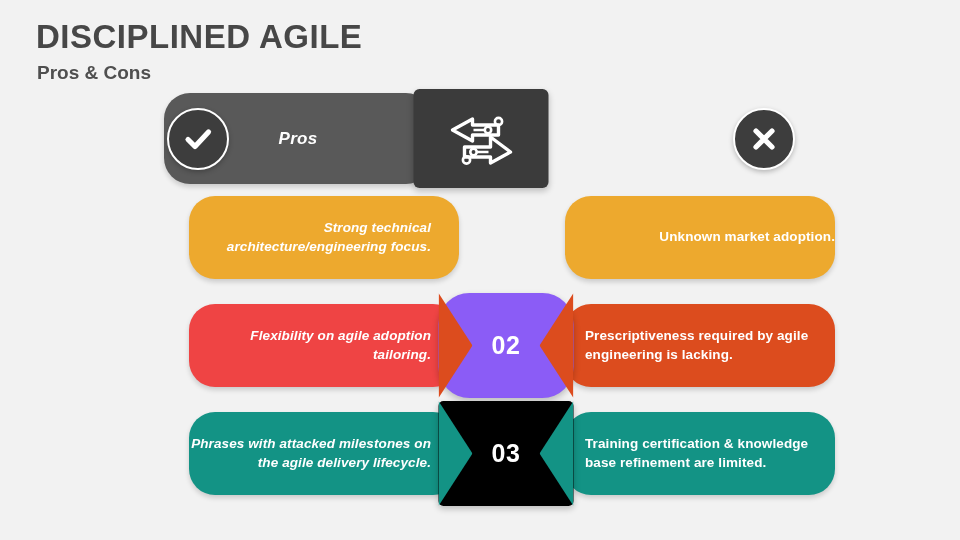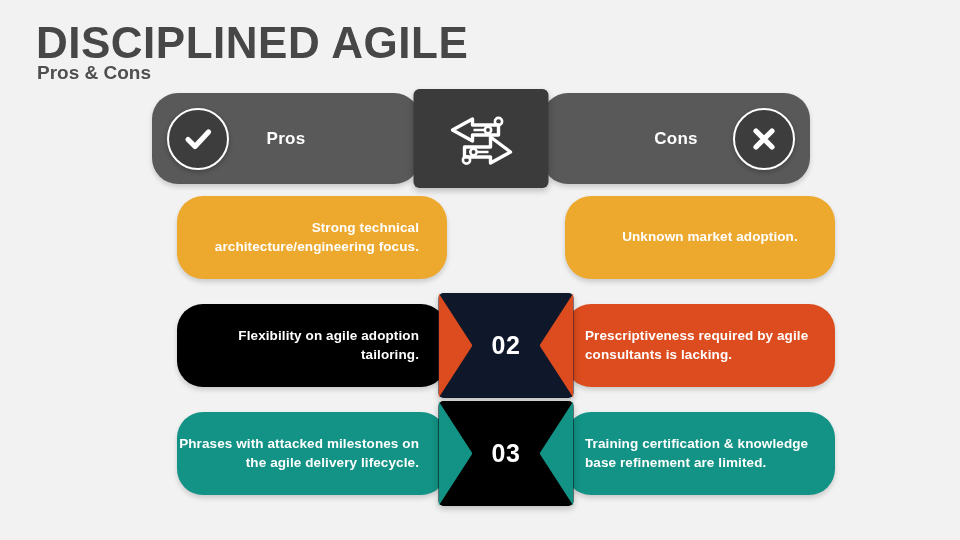--- a/index.html
+++ b/index.html
@@ -7,39 +7,39 @@
     width:960px; height:540px;
     background:#f2f2f2;
     font-family:"Liberation Sans", sans-serif;
     overflow:hidden;
   }
   #slide { position:relative; width:960px; height:540px; background:#f2f2f2; }
 
   
   #title {
     position:absolute; left:36px; top:18px;
-    font-size:44px; font-weight:bold; letter-spacing:0.5px;
+    font-size:33px; font-weight:bold; letter-spacing:0.5px;
     color:#474747; line-height:1.15; white-space:nowrap;
   }
   #subtitle {
     position:absolute; left:37px; top:62px;
     font-size:19px; font-weight:bold; color:#4f4f4f;
     line-height:1.2; white-space:nowrap;
   }
 
   
   .row { position:absolute; left:152px; width:658px; }
   .pill {
     position:absolute; top:0; height:100%;
     border-radius:26px;
     box-shadow:0 3px 5px rgba(0,0,0,0.16);
     display:flex; align-items:center;
   }
-  .pill.left  { left:0;   width:270px; justify-content:flex-end; }
-  .pill.right { right:0;  width:270px; justify-content:center; }
+  .pill.left  { left:12px;   width:270px; justify-content:flex-end;font-style:italic; }
+  .pill.right { right:0;  width:270px; justify-content:flex-end; }
 
   .pill-text {
     color:#ffffff; font-size:13.5px; font-weight:bold;
     line-height:1.38; letter-spacing:0.1px;
   }
   .pill.left  .pill-text { text-align:right; padding-right:28px; }
   .pill.right .pill-text { text-align:left;  padding-left:20px; }
 
   
   .center {
@@ -94,23 +94,20 @@
 
   <div id="title">DISCIPLINED AGILE</div>
   <div id="subtitle">Pros &amp; Cons</div>
 
   <div class="row" id="header-row">
 
     <div class="pill left" style="background: rgb(89, 89, 89);">
       <span class="head-label">Pros</span>
     </div>
 
-    <div class="pill right" style="background: rgb(89, 89, 89);">
-      <span class="head-label">Cons</span>
-    </div>
 
     <div class="center" style="background: rgb(59, 59, 59);">
       <svg width="70" height="62" viewBox="0 0 70 62">
         <g fill="none" stroke="#ffffff" stroke-width="3.4" stroke-linejoin="round" stroke-linecap="round">
           <path d="M26 11 L6 22 L26 33 L26 27 L52 27 L52 17 L26 17 Z" fill="none"></path>
           <path d="M44 29 L44 39 L18 39 L18 49 L44 49 L44 55 L64 44 Z" fill="none"></path>
         </g>
         <g fill="none" stroke="#ffffff" stroke-width="2.6">
           <line x1="27" y1="22" x2="39" y2="22"></line>
           <circle cx="41.5" cy="22" r="3.2"></circle>
@@ -138,27 +135,27 @@
   <div class="row data-row" id="row-1">
     <div class="pill left" style="background: rgb(237, 169, 46);">
       <span class="pill-text">Strong technical architecture/engineering focus.</span>
     </div>
     <div class="pill right" style="background: rgb(237, 169, 46);">
       <span class="pill-text">Unknown market adoption.</span>
     </div>
   </div>
 
   <div class="row data-row" id="row-2">
-    <div class="pill left" style="background: #000000;">
+    <div class="pill left" style="background: #ef4444;">
       <span class="pill-text">Flexibility on agile adoption tailoring.</span>
     </div>
     <div class="pill right" style="background: rgb(220, 76, 30);">
-      <span class="pill-text">Prescriptiveness required by agile consultants is lacking.</span>
+      <span class="pill-text">Prescriptiveness required by agile engineering is lacking.</span>
     </div>
-    <div class="center" style="background: #0f172a;">
+    <div class="center" style="background: #8b5cf6; border-radius: 31px;">
       <span class="arrow a-left" style="background: rgb(220, 76, 30); clip-path: polygon(0px 0px, 100% 50%, 0px 100%);"></span>
       <span class="arrow a-right" style="background: rgb(220, 76, 30); clip-path: polygon(100% 0px, 100% 100%, 0px 50%);"></span>
       <span class="num">02</span>
     </div>
   </div>
 
   <div class="row data-row" id="row-3">
     <div class="pill left" style="background: rgb(19, 147, 133);">
       <span class="pill-text">Phrases with attacked milestones on the agile delivery lifecycle.</span>
     </div>

